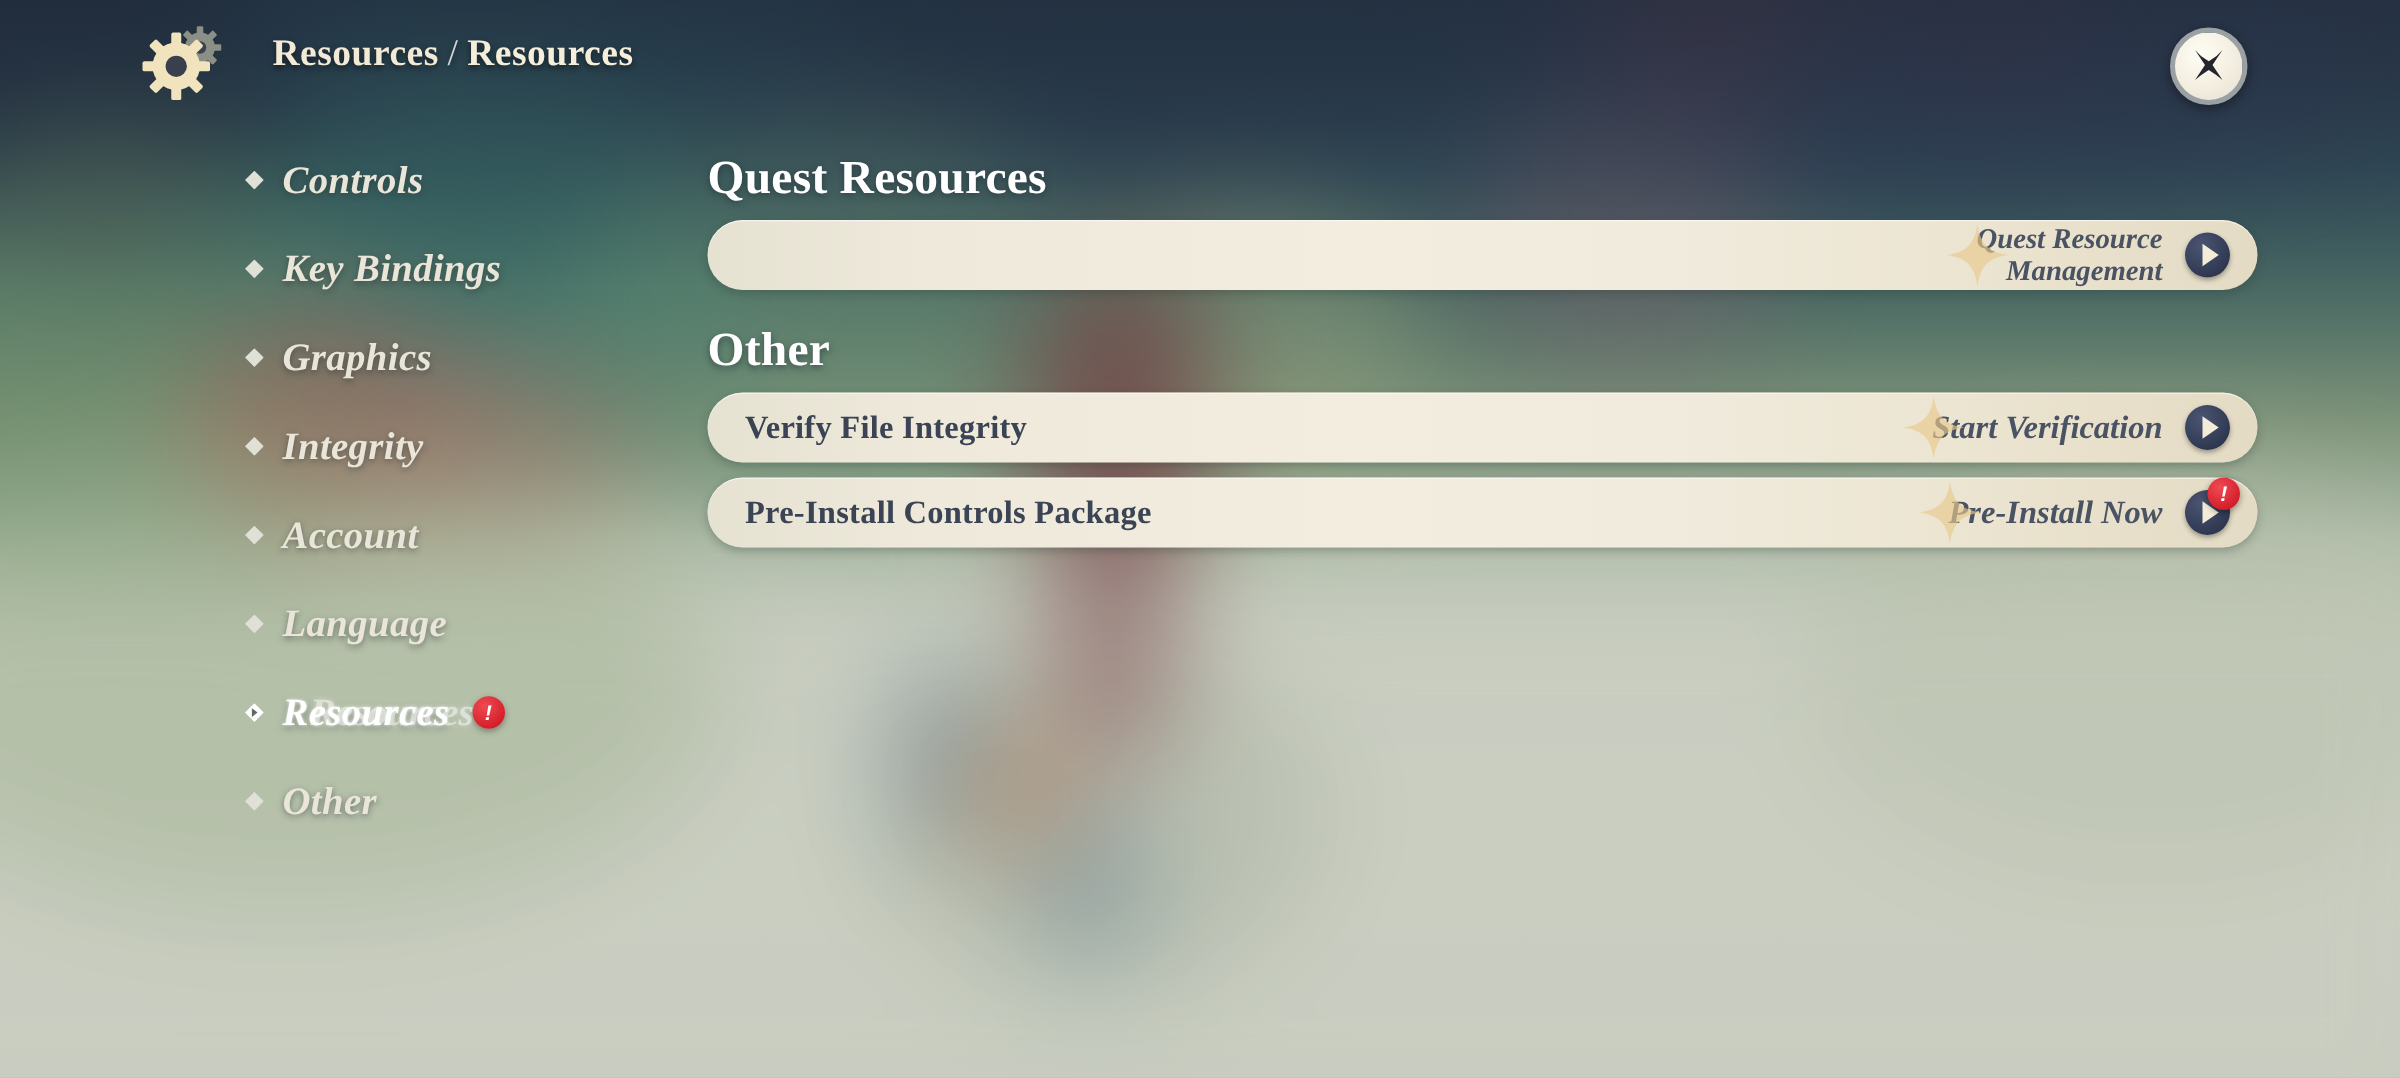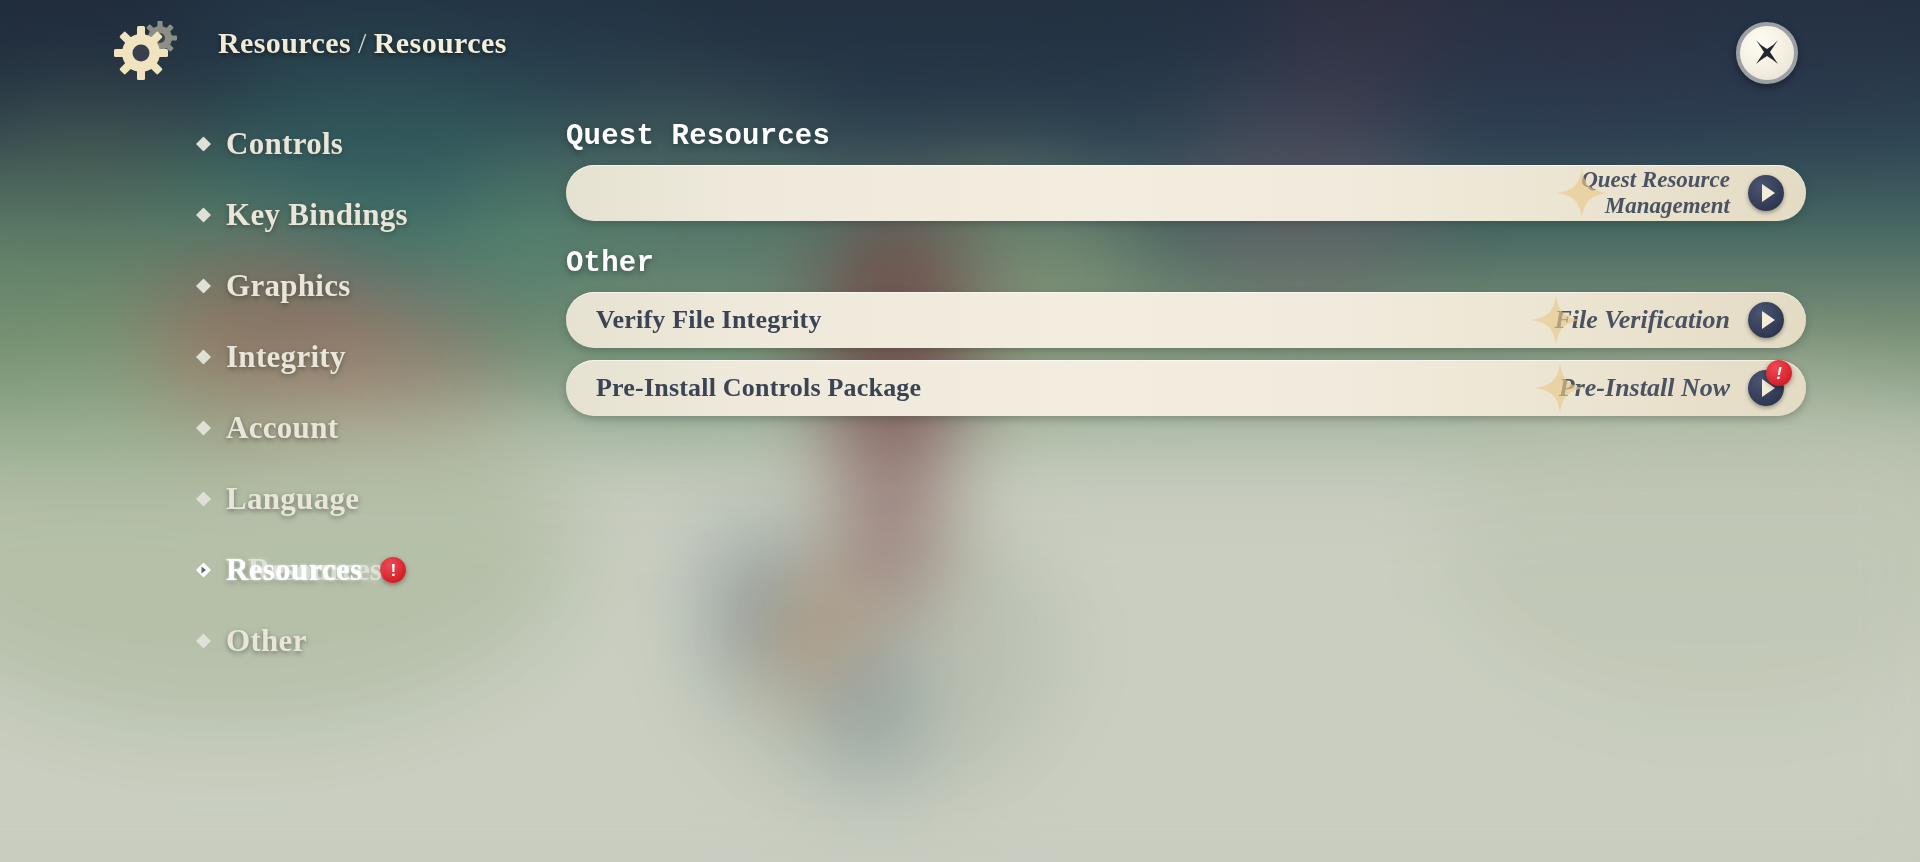--- a/index.html
+++ b/index.html
@@ -85,21 +85,21 @@
     position:absolute; left:1736px; top:22px; width:62px; height:62px;
     border-radius:50%;
     background:radial-gradient(circle at 38% 32%, #fffdf4 0%, #f3eee0 55%, #e2ded2 100%);
     border:4px solid #9ba0a4;
     box-shadow:0 3px 9px rgba(0,0,0,.4);
     display:flex; align-items:center; justify-content:center;
     cursor:pointer;
   }
 
   
-  #sidebar { position:absolute; left:0; top:120px; width:470px; z-index:5; }
+  #sidebar { position:absolute; left:0; top:120px; width:470px; z-index:5;font-style:italic; }
   .nav-item {
     position:relative; display:flex; align-items:center;
     height:48px; margin-bottom:23px; padding-left:196px;
     cursor:pointer;
   }
   .nav-diamond {
     position:absolute; left:196px; top:50%; transform:translateY(-50%);
     width:15px; height:15px;
   }
   .nav-label {
@@ -129,23 +129,23 @@
   }
   .nav-badge span {
     color:#fff; font-family:"Liberation Sans",sans-serif;
     font-size:17px; font-weight:bold; line-height:1;
   }
 
   
   #main { position:absolute; left:566px; top:120px; width:1240px; z-index:5; }
 
   .section-title {
-    font-size:29px; font-weight:bold; color:#ffffff;
+    font-size:38px; font-weight:bold; color:#ffffff;
     text-shadow:0 2px 6px rgba(30,45,50,.6);
-    margin-bottom:12px; letter-spacing:.2px;font-family:Liberation Mono, monospace;
+    margin-bottom:12px; letter-spacing:.2px;
   }
   .section-title.second { margin-top:26px; }
 
   .row {
     position:relative; height:56px; margin-bottom:12px;
     border-radius:28px;
     background:linear-gradient(to right,
       #e6e2d2 0%, #eee9da 14%, #f2eddf 42%, #f0ebdd 62%,
       #ece5d2 80%, #e7dfc9 92%, #e3dbc4 100%);
     box-shadow:0 3px 8px rgba(40,55,50,.3), inset 0 1px 0 rgba(255,255,255,.6);
@@ -346,21 +346,21 @@
         </div>
       </div>
     </div>
     <div class="section-title second">Other</div>
     <div class="row">
       <div class="row-label">Verify File Integrity</div>
       <div class="row-right">
         <svg class="sparkle" viewBox="0 0 54 54">
           <path d="M27 2 C29 18 36 25 52 27 C36 29 29 36 27 52 C25 36 18 29 2 27 C18 25 25 18 27 2 Z" fill="#e8c98c" opacity="0.65"></path>
         </svg>
-        <div class="row-value one-line">File Verification</div>
+        <div class="row-value one-line">Start Verification</div>
         <div class="arrow-btn">
           <span class="tri"></span>
         </div>
       </div>
     </div>
     <div class="row">
       <div class="row-label">Pre-Install Controls Package</div>
       <div class="row-right">
         <svg class="sparkle" viewBox="0 0 54 54">
           <path d="M27 2 C29 18 36 25 52 27 C36 29 29 36 27 52 C25 36 18 29 2 27 C18 25 25 18 27 2 Z" fill="#e8c98c" opacity="0.65"></path>

